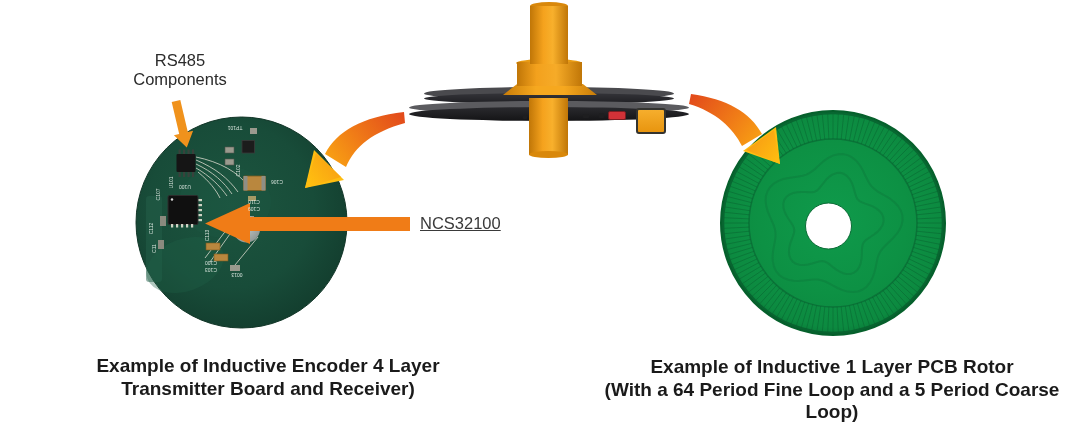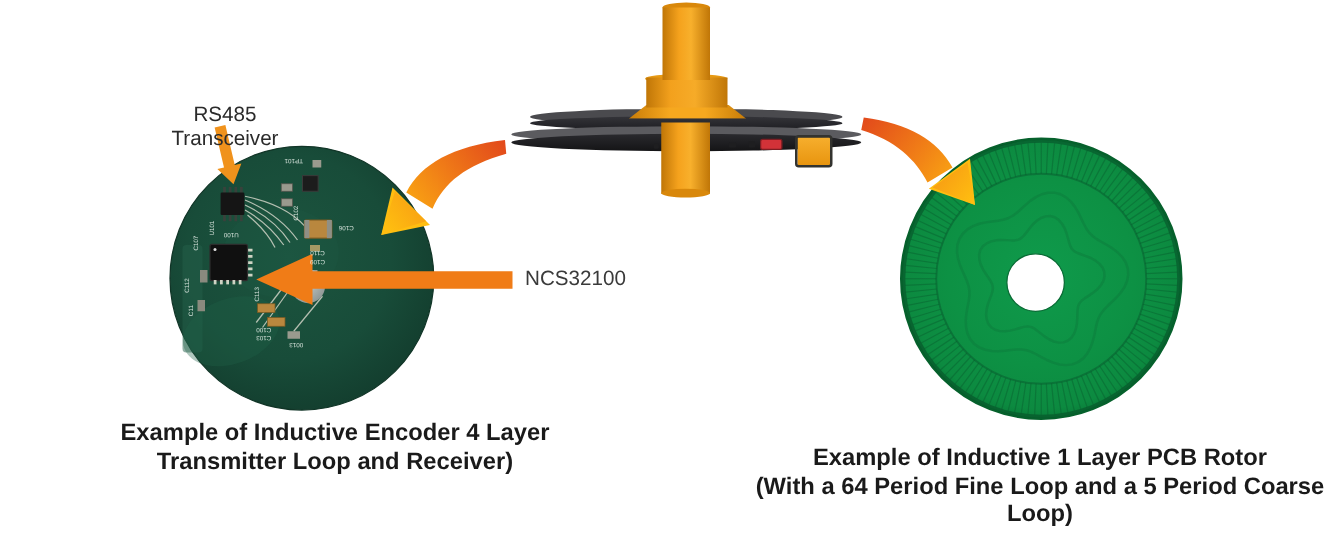--- a/index.html
+++ b/index.html
@@ -300,44 +300,44 @@
     </g>
     <g>
       <path d="M 691 94 C 727 99 750 112 762 134 L 742 146 C 733 128 716 112 689 104 Z" fill="url(#agR)"></path>
       <path d="M 780 164 L 776 127 L 743 151 Z" fill="#FFBE10"></path>
       <path d="M 780 164 L 774 130 L 746 150 Z" fill="url(#agR)" opacity="0.85"></path>
     </g>
     <polygon points="180.3,100 171.7,102 179.2,134 173.9,135.2 186.8,147.4 193.1,130.8 187.8,132" fill="#F0921C"></polygon>
     <polygon points="410,217 250,217 250,203 205,223.5 250,244 250,231 410,231" fill="#F07C17"></polygon>
   </svg>
 
-  <div class="ann" style="left:120px;top:51px;width:120px;margin-top:32px;">
+  <div class="ann" style="left:120px;top:51px;width:120px;">
     <div>RS485</div>
-    <div>Transceiver</div>
+    <div>Components</div>
   </div>
-  <div class="ncs-ann" style="left:420px;top:214px;">NCS32100</div>
+  <div class="ncs-ann" style="left:420px;top:214px;text-decoration:underline;">NCS32100</div>
 
   <div class="ms r180" style="left:224px;top:125px;">TP101</div>
   <div class="ms r90" style="left:160px;top:180px;">U101</div>
   <div class="ms r90" style="left:147px;top:192px;">C107</div>
   <div class="ms r180" style="left:174px;top:184px;">U100</div>
   <div class="ms r90" style="left:227px;top:168px;">C102</div>
   <div class="ms r180" style="left:266px;top:179px;">C106</div>
   <div class="ms r180" style="left:243px;top:199px;">C110</div>
   <div class="ms r180" style="left:243px;top:206px;">C109</div>
   <div class="ms r90" style="left:196px;top:233px;">C113</div>
   <div class="ms r180" style="left:200px;top:260px;">C100</div>
   <div class="ms r180" style="left:200px;top:267px;">C103</div>
   <div class="ms r180" style="left:226px;top:272px;">0013</div>
   <div class="ms r90" style="left:140px;top:226px;">C112</div>
   <div class="ms r90" style="left:143px;top:246px;">C11</div>
 
-  <div class="caption" style="left:8px;top:336px;width:520px;">
+  <div class="caption" style="left:8px;top:355px;width:520px;">
     <div>Example of Inductive Encoder 4 Layer</div>
-    <div>Transmitter Loop and Receiver)</div>
+    <div>Transmitter Board and Receiver)</div>
   </div>
   <div class="caption" style="left:582px;top:356px;width:500px;">
     <div>Example of Inductive 1 Layer PCB Rotor</div>
     <div>(With a 64 Period Fine Loop and a 5 Period Coarse</div>
     <div>Loop)</div>
   </div>
 
 </div>
 
 </body></html>

